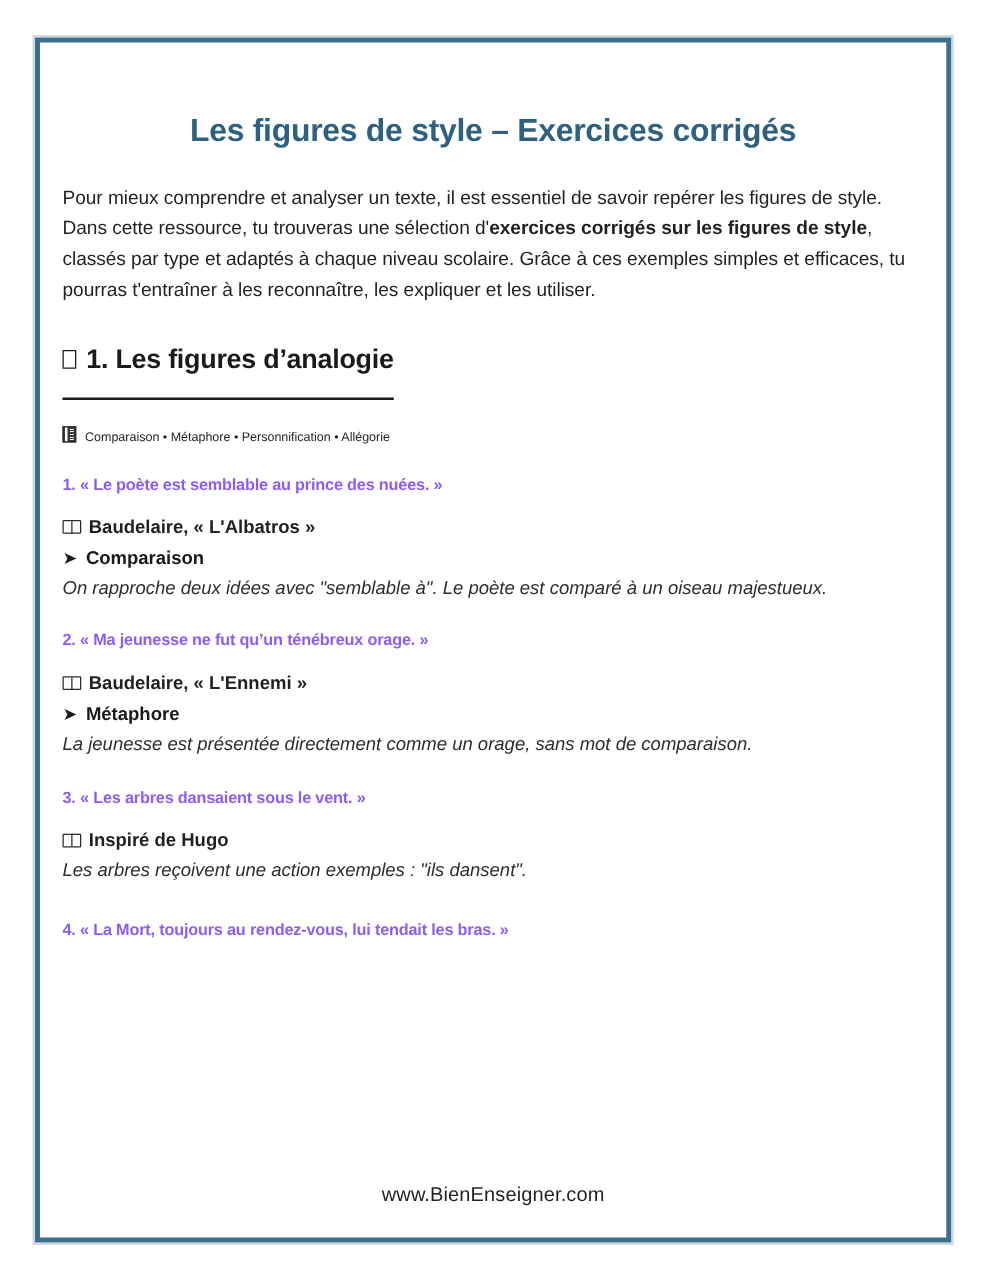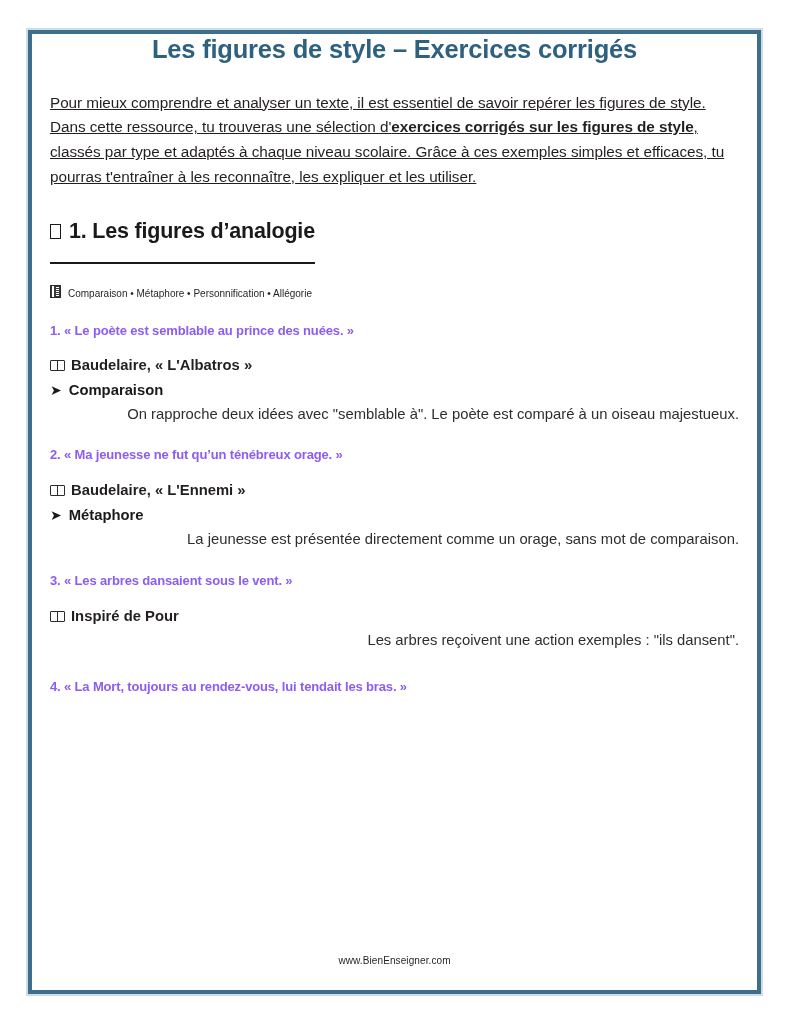--- a/index.html
+++ b/index.html
@@ -54,38 +54,38 @@
     top: 0;
     right: 0;
     bottom: 0;
     padding: 0 18px;
     box-sizing: border-box;
   }
 
   
   .doc-title {
     margin: 0;
+    padding-top: 56px;
     text-align: center;
     color: #2e6180;
     font-size: 25.5px;
     font-weight: bold;
     letter-spacing: -0.2px;
     line-height: 1.2;
   }
 
   
   .intro {
     margin: 0;
     padding-top: 26px;
     color: #231f20;
     font-size: 15.3px;
     line-height: 1.62;
     text-align: left;
     letter-spacing: -0.05px;
-    text-decoration: underline;
   }
   .intro b { font-weight: bold; }
 
   
   .section-heading {
     margin: 0;
     padding-top: 28px;
     font-size: 21.5px;
     font-weight: bold;
     color: #1a1a1a;
@@ -200,39 +200,39 @@
     display: inline-block;
     margin-right: 7px;
     font-weight: normal;
     font-size: 14px;
     line-height: 1;
   }
   .ex-explain {
     margin: 0;
     padding-top: 2px;
     font-size: 14.8px;
+    font-style: italic;
     color: #2e2e2e;
     line-height: 1.55;
-    text-align: right;
   }
 
   .sp-title-to-source { height: 16px; }
   .ex-gap-1 { height: 22px; }
   .ex-gap-2 { height: 21px; }
   .ex-gap-3 { height: 22px; }
   .ex-gap-4 { height: 27px; }
 
   
   .footer {
     position: absolute;
     left: 0;
     right: 0;
     bottom: 24px;
     text-align: center;
-    font-size: 10px;
+    font-size: 16px;
     color: #231f20;
     letter-spacing: 0.1px;
   }
 </style>
 </head>
 <body>
 
 <div class="page">
 
   <div class="frame-outerglow"></div>
@@ -268,21 +268,21 @@
         <p class="ex-source"><span class="icon-book"></span><span>Baudelaire, « L'Ennemi »</span></p>
         <p class="ex-answer"><span class="icon-arrow">➤</span><span>Métaphore</span></p>
         <p class="ex-explain">La jeunesse est présentée directement comme un orage, sans mot de comparaison.</p>
       </div>
 
       <div class="ex-gap-3"></div>
 
       <div class="exercise">
         <p class="ex-title">3. « Les arbres dansaient sous le vent. »</p>
         <div class="sp-title-to-source"></div>
-        <p class="ex-source"><span class="icon-book"></span><span>Inspiré de Pour</span></p>
+        <p class="ex-source"><span class="icon-book"></span><span>Inspiré de Hugo</span></p>
         <p class="ex-explain">Les arbres reçoivent une action exemples : "ils dansent".</p>
       </div>
 
       <div class="ex-gap-4"></div>
 
       <div class="exercise">
         <p class="ex-title">4. « La Mort, toujours au rendez-vous, lui tendait les bras. »</p>
       </div>
 
       <div class="footer">www.BienEnseigner.com</div>

